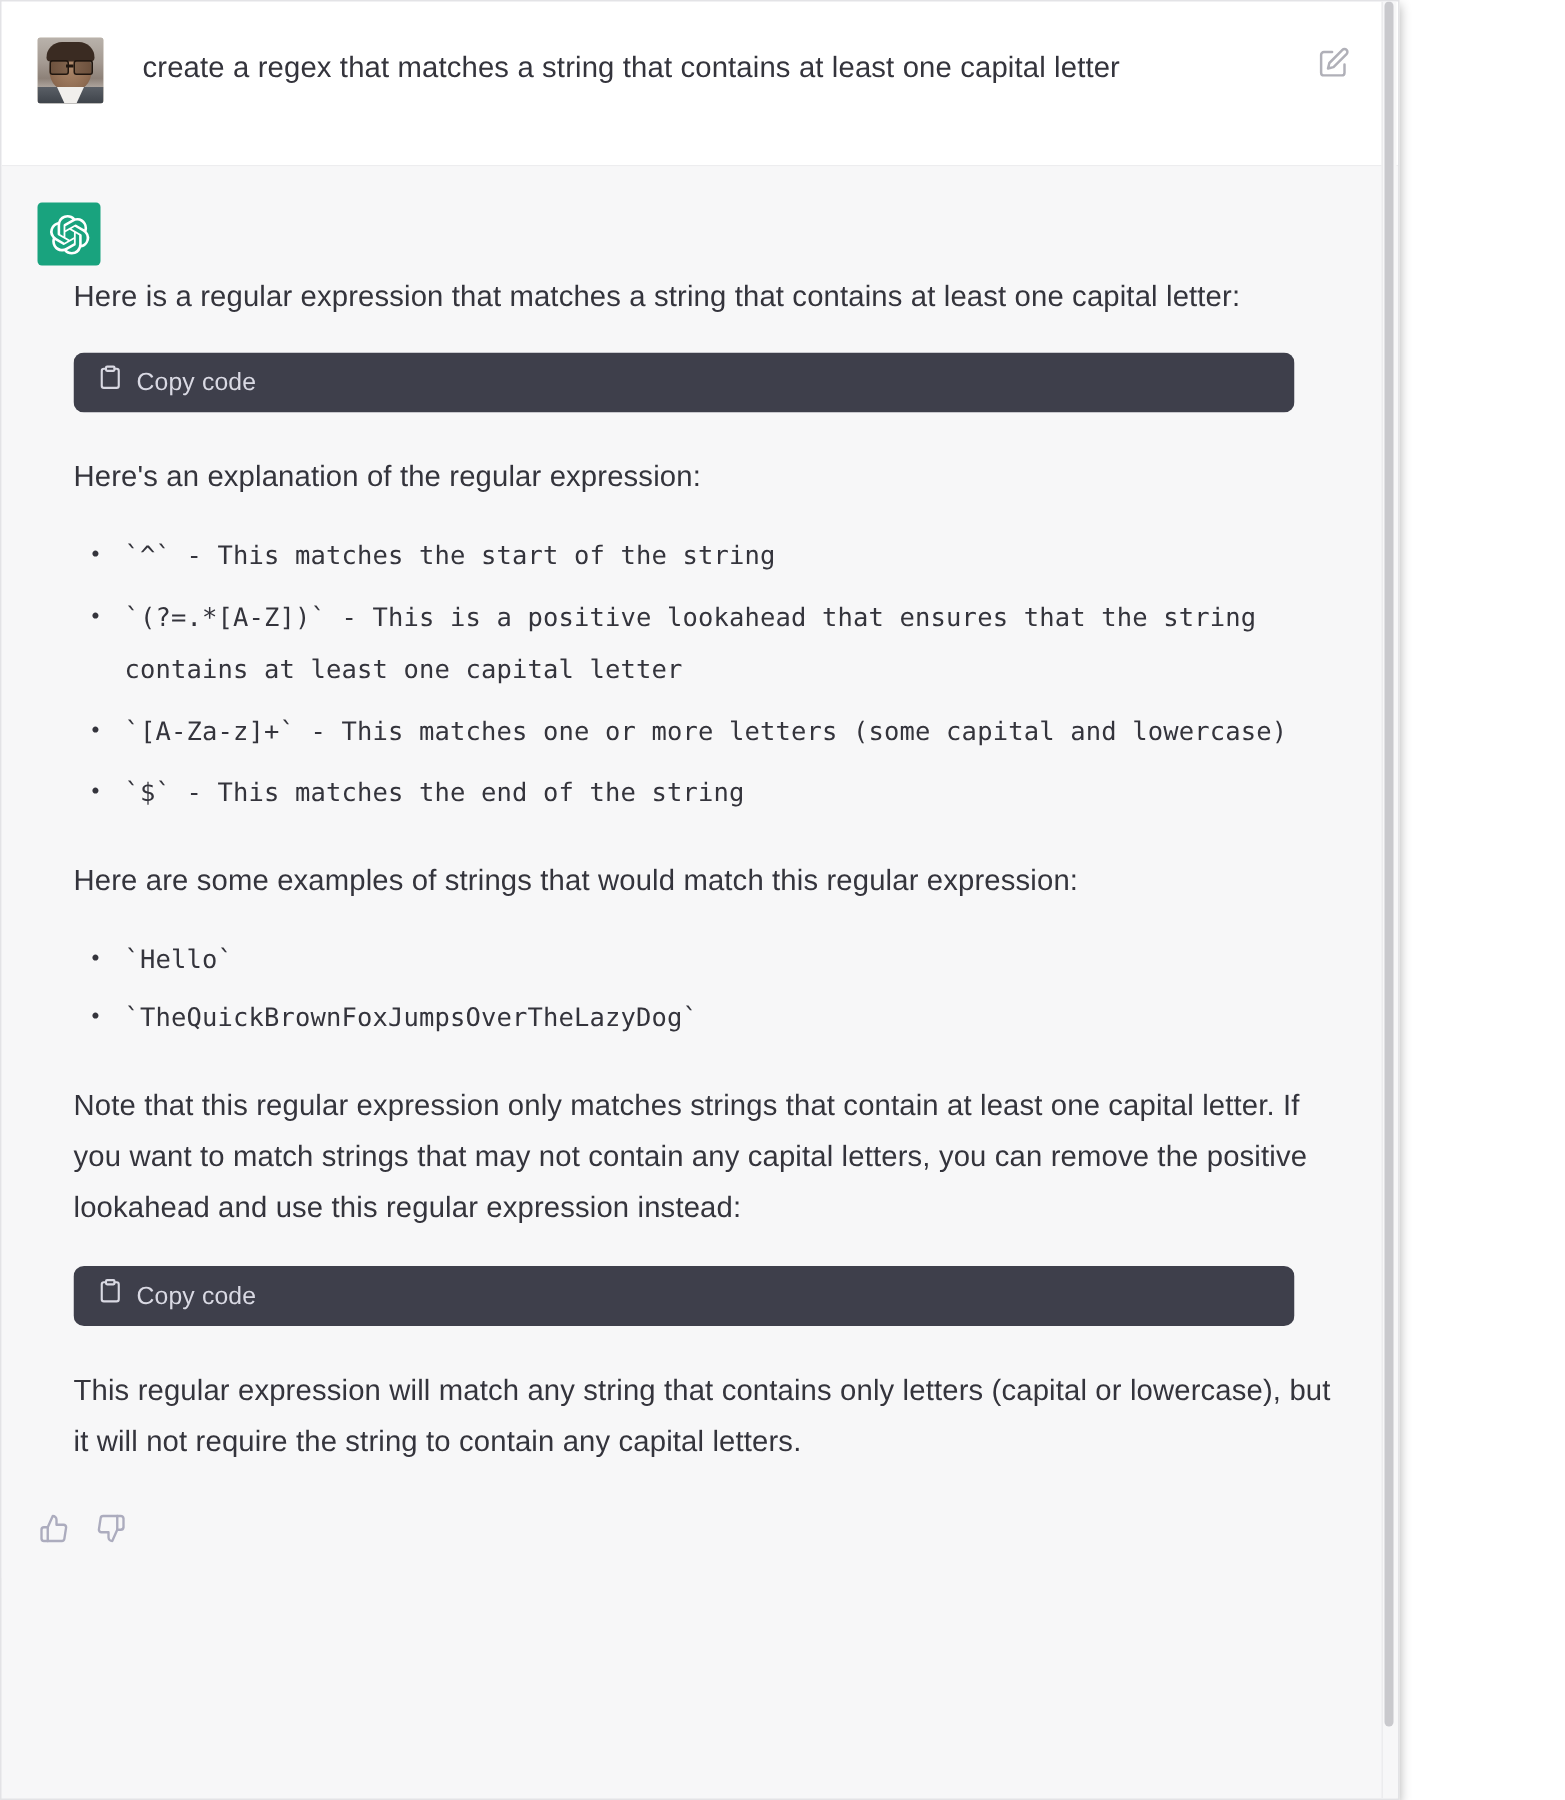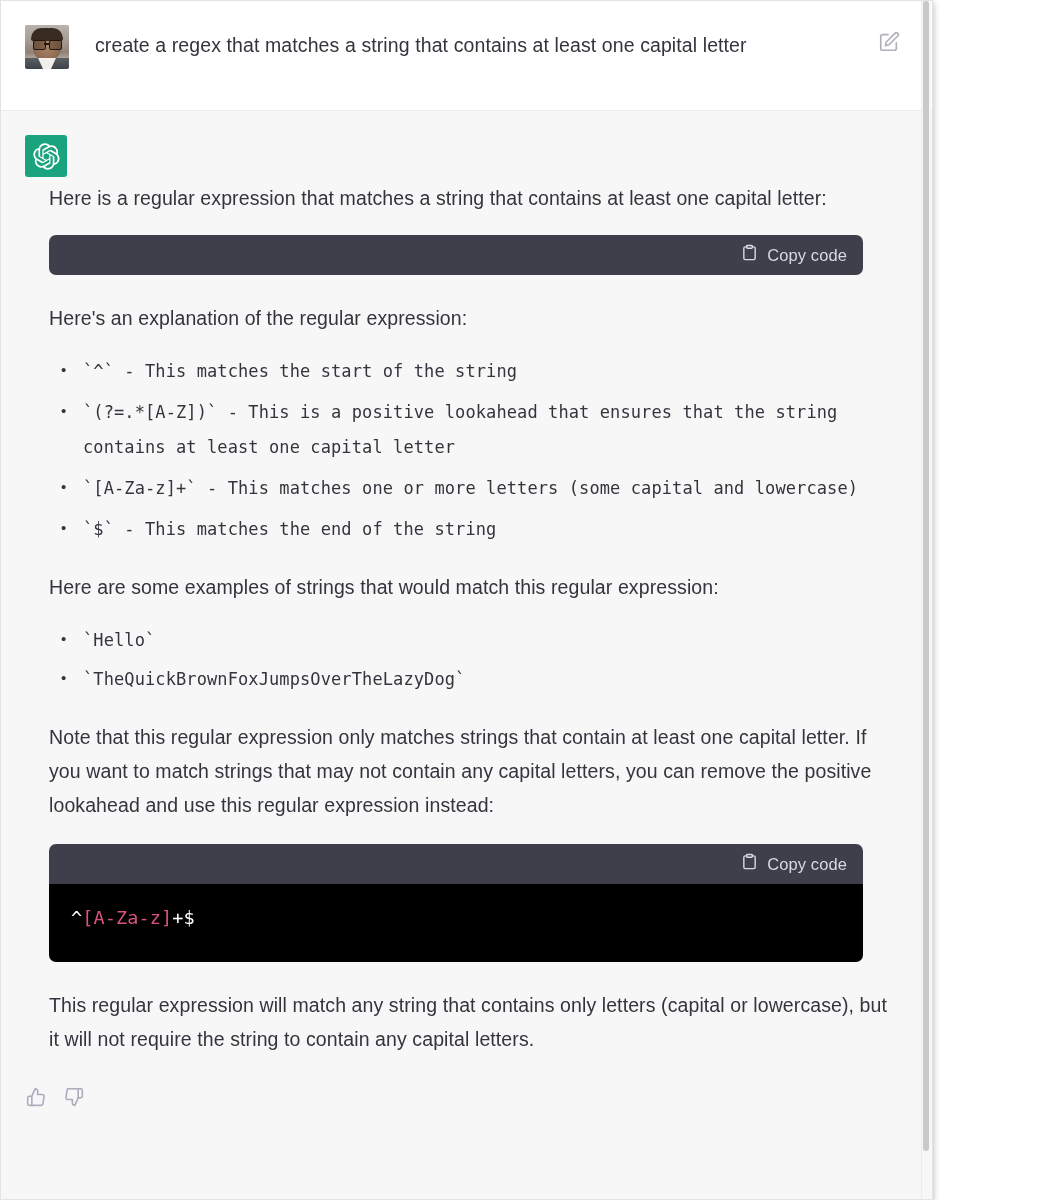--- a/index.html
+++ b/index.html
@@ -169,21 +169,21 @@
     border-radius: 7px;
     overflow: hidden;
     margin: 0 0 26px 0;
     width: 814px;
   }
   .code-header {
     background: #3e3f4b;
     height: 40px;
     display: flex;
     align-items: center;
-    justify-content: flex-end;
+    justify-content: flex-start;
     padding: 0 16px;
     box-sizing: border-box;
   }
   .copy-btn {
     display: inline-flex;
     align-items: center;
     gap: 9px;
     color: #d9d9e3;
     font-size: 16.5px;
     cursor: pointer;
@@ -351,21 +351,20 @@
             <span class="copy-btn">
               <span>
                 <svg width="17" height="17" viewBox="0 0 24 24" fill="none" stroke="currentColor" stroke-width="2" stroke-linecap="round" stroke-linejoin="round">
                   <path d="M16 4h2a2 2 0 0 1 2 2v14a2 2 0 0 1-2 2H6a2 2 0 0 1-2-2V6a2 2 0 0 1 2-2h2"></path>
                   <rect x="8" y="2" width="8" height="4" rx="1" ry="1"></rect>
                 </svg>
               </span>
               <span>Copy code</span>
             </span>
           </div>
-          <div class="code-body tall"><span>^</span><span class="tok-class">[A-Za-z]</span><span>+$</span></div>
         </div>
 
         <p>This regular expression will match any string that contains only letters (capital or lowercase), but it will not require the string to contain any capital letters.</p>
 
       </div>
     </div>
 
     <div class="msg-actions">
       <span class="icon-btn">
         <svg width="20" height="20" viewBox="0 0 24 24" fill="none" stroke="currentColor" stroke-width="1.9" stroke-linecap="round" stroke-linejoin="round">

